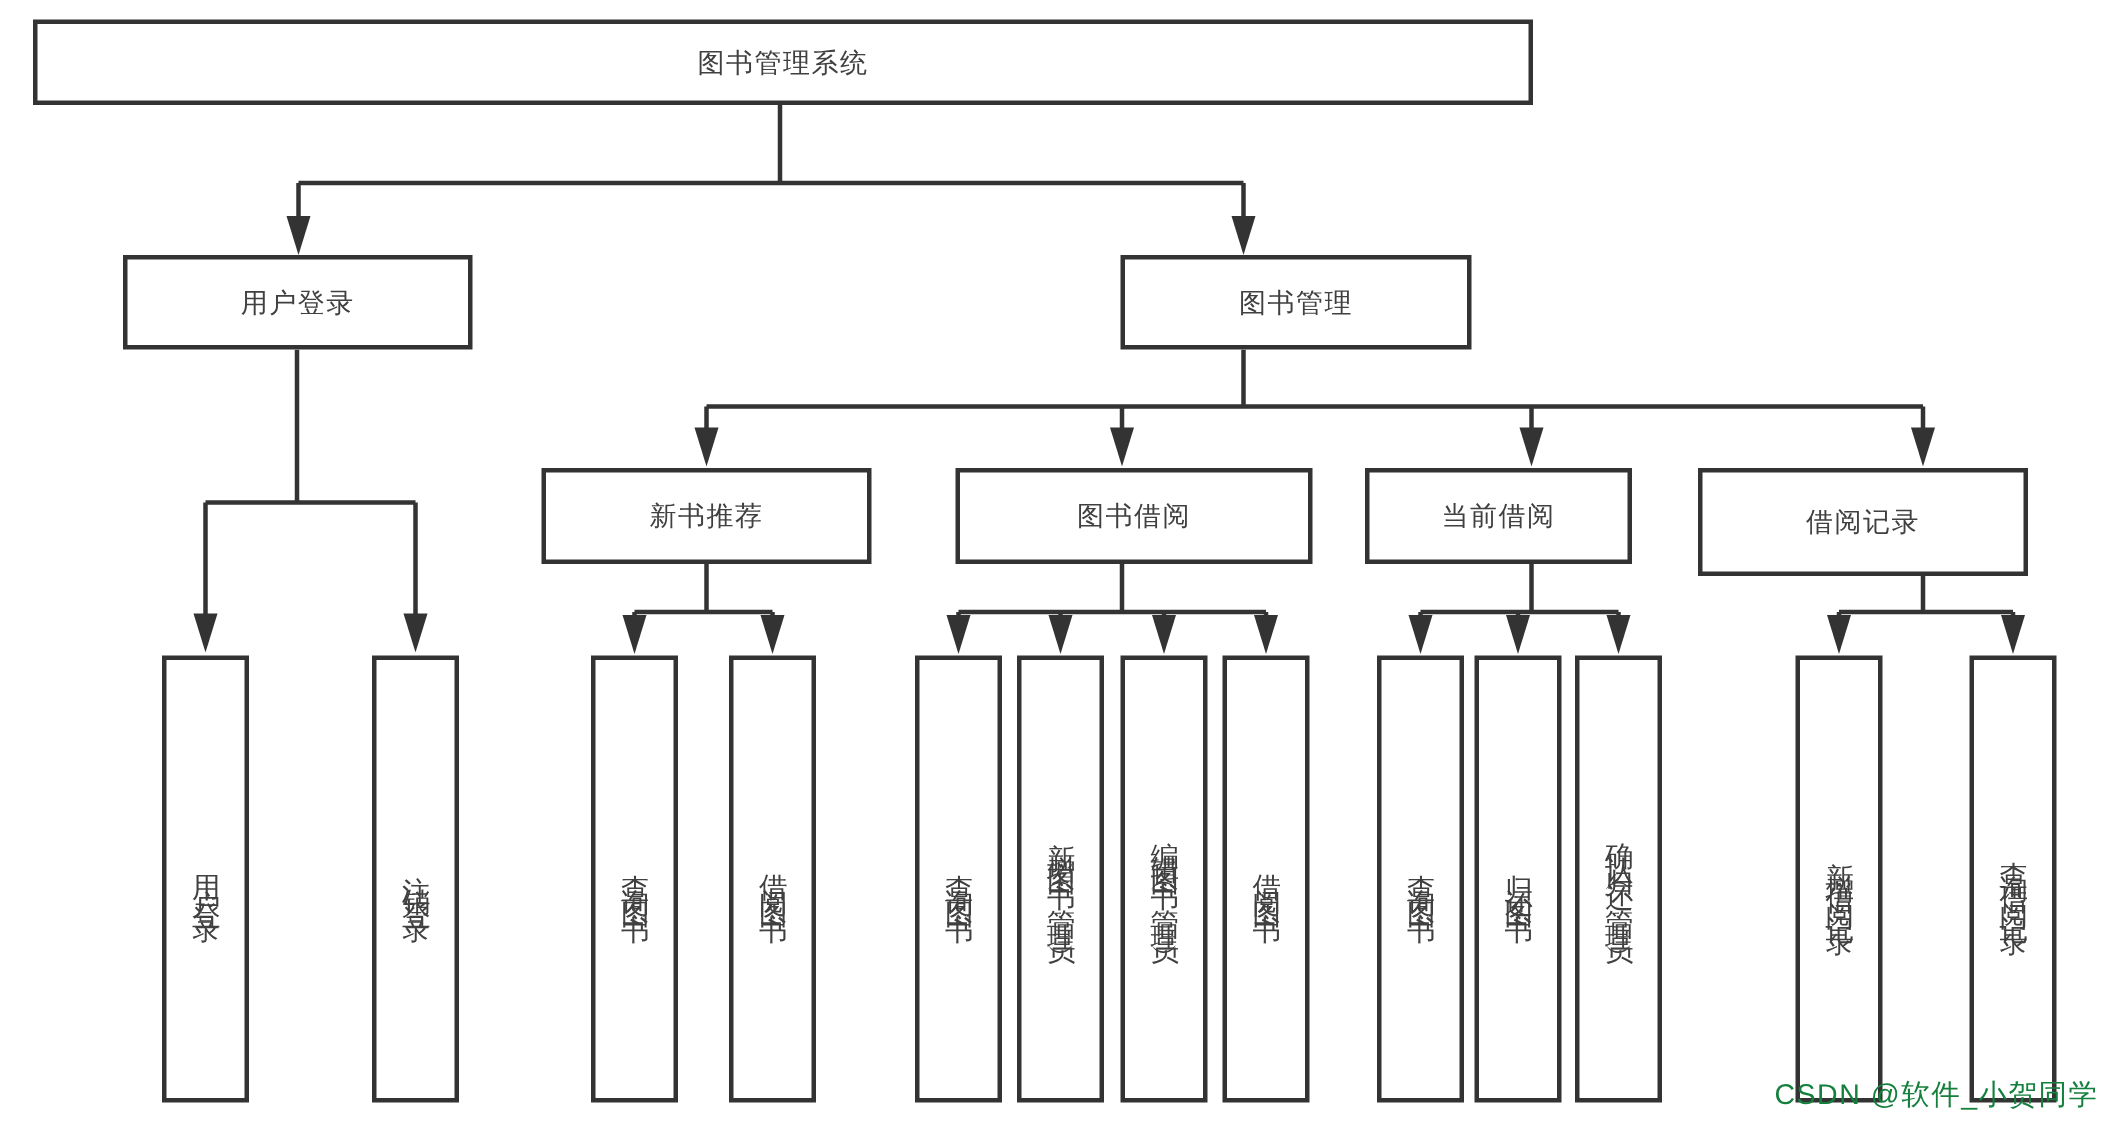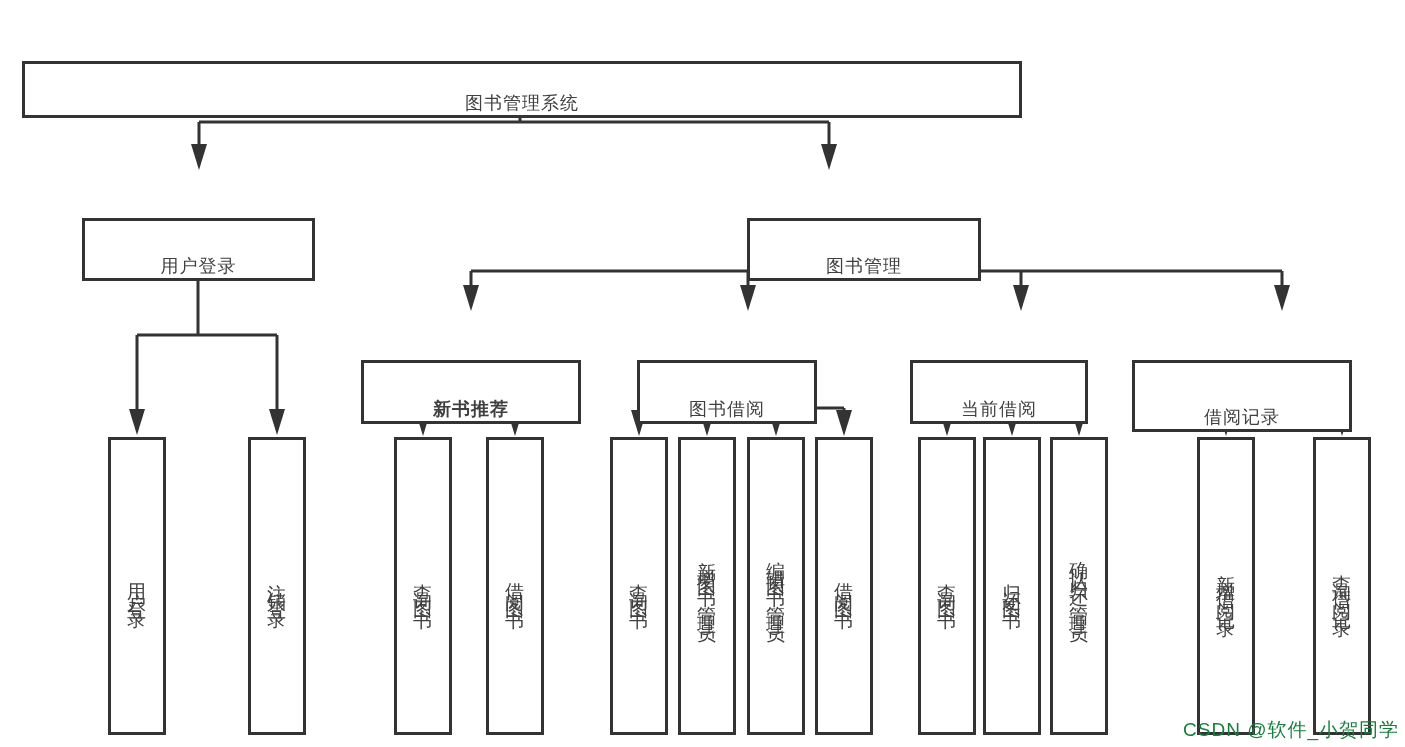--- a/index.html
+++ b/index.html
@@ -16,23 +16,22 @@
     left: 0; top: 0;
     width: 1405px; height: 747px;
     pointer-events: none;
   }
   .hbox {
     position: absolute;
     box-sizing: border-box;
     border: 3px solid #333333;
     background: #ffffff;
     display: flex;
-    align-items: flex-end;
+    align-items: center;
     justify-content: center;
-    margin-top: 48px;
   }
   .hbox .label {
     font-size: 18px;
     color: #404040;
     letter-spacing: 1px;
     white-space: nowrap;
   }
   .vbox {
     position: absolute;
     box-sizing: border-box;
@@ -103,24 +102,24 @@
     <span class="label">图书管理系统</span>
   </div>
 
   <div class="hbox" style="left:82px; top:170px; width:233px; height:63px;">
     <span class="label">用户登录</span>
   </div>
   <div class="hbox" style="left:747px; top:170px; width:234px; height:63px;">
     <span class="label">图书管理</span>
   </div>
 
-  <div class="hbox" style="left:361px; top:312px; width:220px; height:64px;font-weight:bold;">
+  <div class="hbox" style="left:361px; top:312px; width:220px; height:64px;">
     <span class="label">新书推荐</span>
   </div>
-  <div class="hbox" style="left:637px; top:312px; width:180px; height:64px;">
+  <div class="hbox" style="left:637px; top:312px; width:238px; height:64px;">
     <span class="label">图书借阅</span>
   </div>
   <div class="hbox" style="left:910px; top:312px; width:178px; height:64px;">
     <span class="label">当前借阅</span>
   </div>
   <div class="hbox" style="left:1132px; top:312px; width:220px; height:72px;">
     <span class="label">借阅记录</span>
   </div>
 
   <div class="vbox" style="left:108px; top:437px; width:58px; height:298px;">

